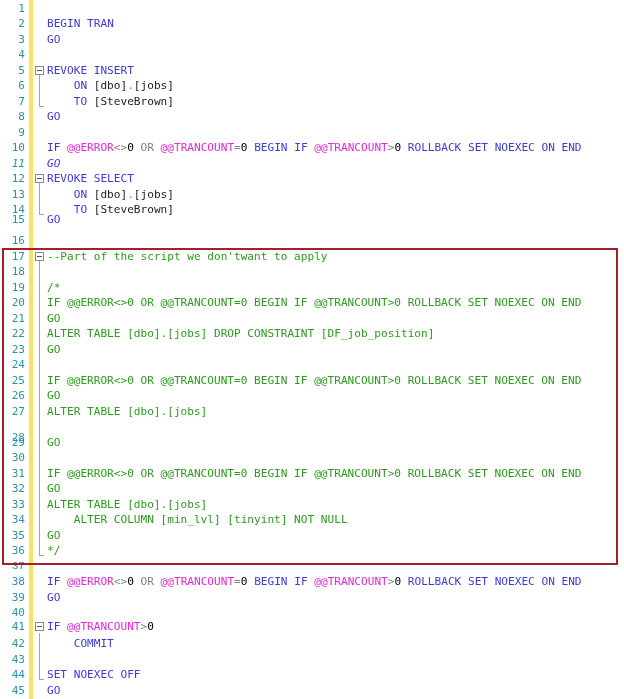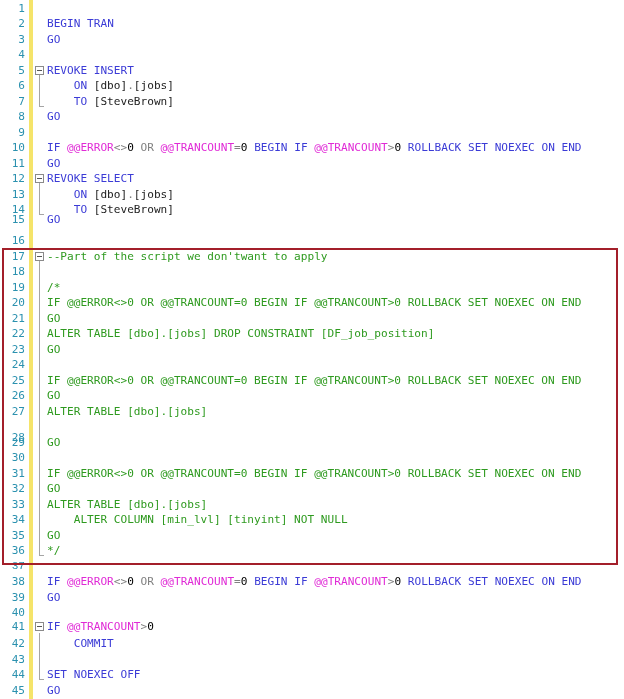--- a/index.html
+++ b/index.html
@@ -57,21 +57,21 @@
       <div class="line" style="top: 0.5px;"><span class="ln">1</span><span class="code"></span></div>
       <div class="line" style="top: 16px;"><span class="ln">2</span><span class="code"><span class="kw">BEGIN</span> <span class="kw">TRAN</span></span></div>
       <div class="line" style="top: 31.5px;"><span class="ln">3</span><span class="code"><span class="kw">GO</span></span></div>
       <div class="line" style="top: 47px;"><span class="ln">4</span><span class="code"></span></div>
       <div class="line" style="top: 62.5px;"><span class="ln">5</span><span class="code"><span class="kw">REVOKE</span> <span class="kw">INSERT</span></span><span class="fold"></span></div>
       <div class="line" style="top: 78px;"><span class="ln">6</span><span class="code">    <span class="kw">ON</span> <span class="id">[dbo]</span><span class="op">.</span><span class="id">[jobs]</span></span></div>
       <div class="line" style="top: 93.5px;"><span class="ln">7</span><span class="code">    <span class="kw">TO</span> <span class="id">[SteveBrown]</span></span></div>
       <div class="line" style="top: 109px;"><span class="ln">8</span><span class="code"><span class="kw">GO</span></span></div>
       <div class="line" style="top: 124.5px;"><span class="ln">9</span><span class="code"></span></div>
       <div class="line" style="top: 140px;"><span class="ln">10</span><span class="code"><span class="kw">IF</span> <span class="sys">@@ERROR</span><span class="op">&lt;&gt;</span><span class="num">0</span> <span class="op">OR</span> <span class="sys">@@TRANCOUNT</span><span class="op">=</span><span class="num">0</span> <span class="kw">BEGIN</span> <span class="kw">IF</span> <span class="sys">@@TRANCOUNT</span><span class="op">&gt;</span><span class="num">0</span> <span class="kw">ROLLBACK</span> <span class="kw">SET</span> <span class="kw">NOEXEC</span> <span class="kw">ON</span> <span class="kw">END</span></span></div>
-      <div class="line" style="top: 155.5px;"><span class="ln">11</span><span class="code"><span class="kw">GO</span></span></div>
+      <div class="line" style="top: 155.5px; font-style: italic;"><span class="ln">11</span><span class="code"><span class="kw">GO</span></span></div>
       <div class="line" style="top: 171px;"><span class="ln">12</span><span class="code"><span class="kw">REVOKE</span> <span class="kw">SELECT</span></span><span class="fold"></span></div>
       <div class="line" style="top: 186.5px;"><span class="ln">13</span><span class="code">    <span class="kw">ON</span> <span class="id">[dbo]</span><span class="op">.</span><span class="id">[jobs]</span></span></div>
       <div class="line" style="top: 202px;"><span class="ln">14</span><span class="code">    <span class="kw">TO</span> <span class="id">[SteveBrown]</span></span></div>
       <div class="line" style="top: 212px;"><span class="ln">15</span><span class="code"><span class="kw">GO</span></span></div>
       <div class="line" style="top: 233px;"><span class="ln">16</span><span class="code"></span></div>
       <div class="line" style="top: 248.5px; padding-left: 28px;"><span class="ln">17</span><span class="code cm">--Part of the script we don'twant to apply</span><span class="fold"></span></div>
       <div class="line" style="top: 264px;"><span class="ln">18</span><span class="code cm"></span></div>
       <div class="line" style="top: 279.5px;"><span class="ln">19</span><span class="code cm">/*</span></div>
       <div class="line" style="top: 295px;"><span class="ln">20</span><span class="code cm">IF @@ERROR&lt;&gt;0 OR @@TRANCOUNT=0 BEGIN IF @@TRANCOUNT&gt;0 ROLLBACK SET NOEXEC ON END</span></div>
       <div class="line" style="top: 310.5px;"><span class="ln">21</span><span class="code cm">GO</span></div>

